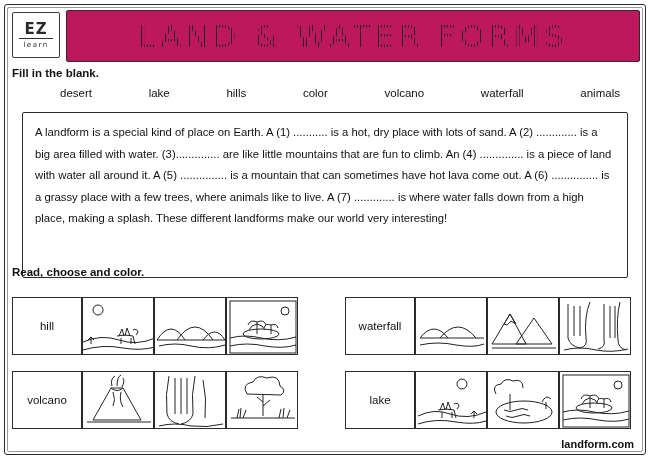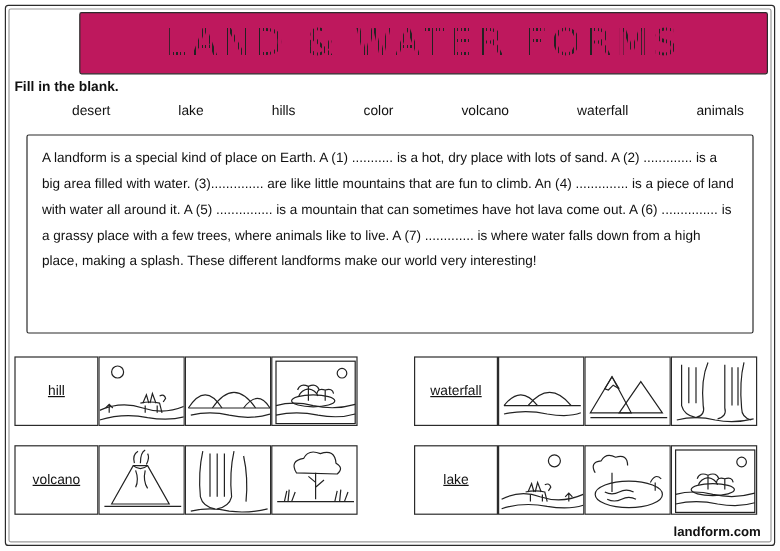--- a/index.html
+++ b/index.html
@@ -169,21 +169,20 @@
     box-sizing: border-box;
     background: #fff;
     position: relative;
   }
   .label-cell {
     width: 70px;
     height: 58px;
     display: flex;
     align-items: center;
     justify-content: center;
-    text-decoration: underline;
   }
   .label-text {
     font-size: 11.5px;
     color: #111;
   }
   .pic-cell {
     width: 72px;
     height: 58px;
     overflow: hidden;
   }
@@ -199,20 +198,25 @@
     color: #111;
   }
 </style>
 </head>
 <body>
 
 <div class="page">
   <div class="page-border"></div>
 
   <div class="header">
+    <div class="logo">
+      <div class="logo-top">EZ</div>
+      <div class="logo-rule"></div>
+      <div class="logo-bottom">learn</div>
+    </div>
     <div class="title-box">
       <div class="title-text">LAND &amp; WATER FORMS</div>
     </div>
   </div>
 
   <div class="instruction" id="instr-1">Fill in the blank.</div>
 
   <div class="wordbank">
     <span>desert</span>
     <span>lake</span>
@@ -220,20 +224,21 @@
     <span>color</span>
     <span>volcano</span>
     <span>waterfall</span>
     <span>animals</span>
   </div>
 
   <div class="para-box">
     <p>A landform is a special kind of place on Earth. A (1) ........... is a hot, dry place with lots of sand. A (2) ............. is a big area filled with water. (3).............. are like little mountains that are fun to climb. An (4) .............. is a piece of land with water all around it. A (5) ............... is a mountain that can sometimes have hot lava come out. A (6) ............... is a grassy place with a few trees, where animals like to live. A (7) ............. is where water falls down from a high place, making a splash. These different landforms make our world very interesting!</p>
   </div>
 
+  <div class="instruction" id="instr-2">Read, choose and color.</div>
 
   <div class="grid-row" style="left:12px; top:297px;">
     <div class="grid-cell label-cell">
       <span class="label-text">hill</span>
     </div>
 
     <div class="grid-cell pic-cell">
       <svg width="72" height="58" viewBox="0 0 72 58">
         <circle cx="15" cy="12" r="5" fill="none" stroke="#222" stroke-width="1"></circle>
         <path d="M0 44 Q18 36 36 42 Q54 48 72 40" fill="none" stroke="#222" stroke-width="1"></path>

